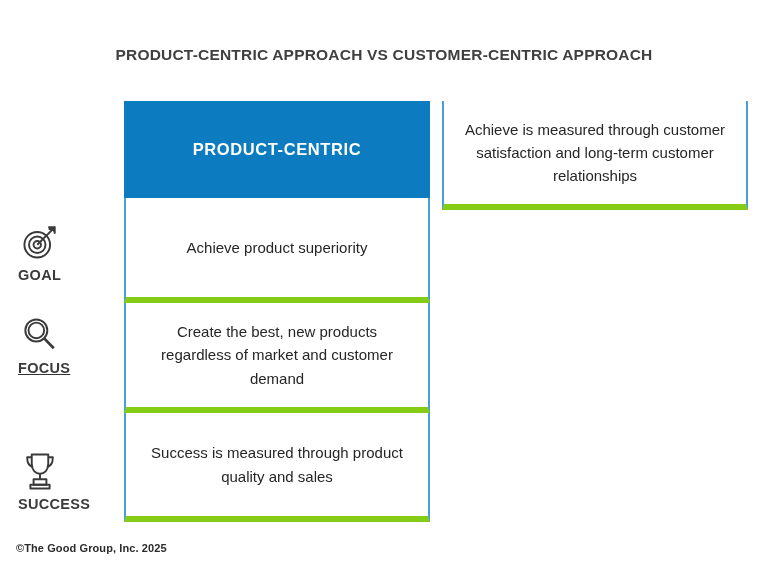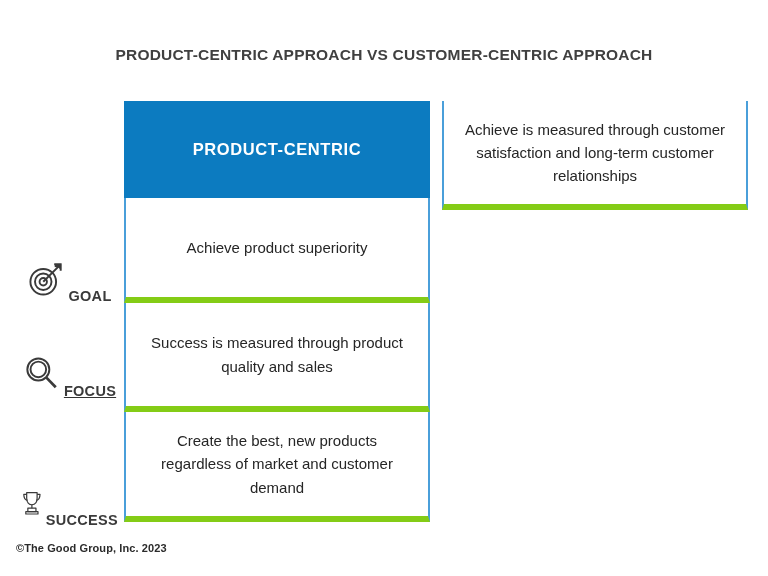--- a/index.html
+++ b/index.html
@@ -82,27 +82,27 @@
     left: 18px;
     top: 199px;
     width: 100px;
     height: 323px;
   }
   .rail-item {
     position: absolute;
     left: 0;
     width: 100px;
     display: flex;
-    flex-direction: row;
-    align-items: flex-end;
+    flex-direction: column;
+    align-items: flex-start;
     justify-content: center;
   }
   .rail-item.i1 { top: 0px;   height: 105px; }
   .rail-item.i2 { top: 90px; height: 110px; text-decoration: underline; }
-  .rail-item.i3 { top: 221px; height: 108px; }
+  .rail-item.i3 { top: 227px; height: 108px; }
   .rail-icon {
     width: 44px;
     height: 44px;
     display: block;
     margin-bottom: 3px;
   }
   .rail-label {
     font-size: 14.5px;
     font-weight: bold;
     color: #3a3a3a;
@@ -167,23 +167,23 @@
     <div class="rail-label">SUCCESS</div>
   </div>
 
 </div>
 
 <div class="table-wrap">
 
   <div class="column">
     <div class="col-header">PRODUCT-CENTRIC</div>
     <div class="cell r1">Achieve product superiority</div>
+    <div class="cell r2">Create the best, new products regardless of market and customer demand</div>
     <div class="cell r3">Success is measured through product quality and sales</div>
-    <div class="cell r2">Create the best, new products regardless of market and customer demand</div>
   </div>
 
   <div class="column">
     <div class="cell r3">Achieve is measured through customer satisfaction and long-term customer relationships</div>
   </div>
 
 </div>
 
-<div class="footer">©The Good Group, Inc. 2023</div>
+<div class="footer">©The Good Group, Inc. 2025</div>
 
 </body></html>

